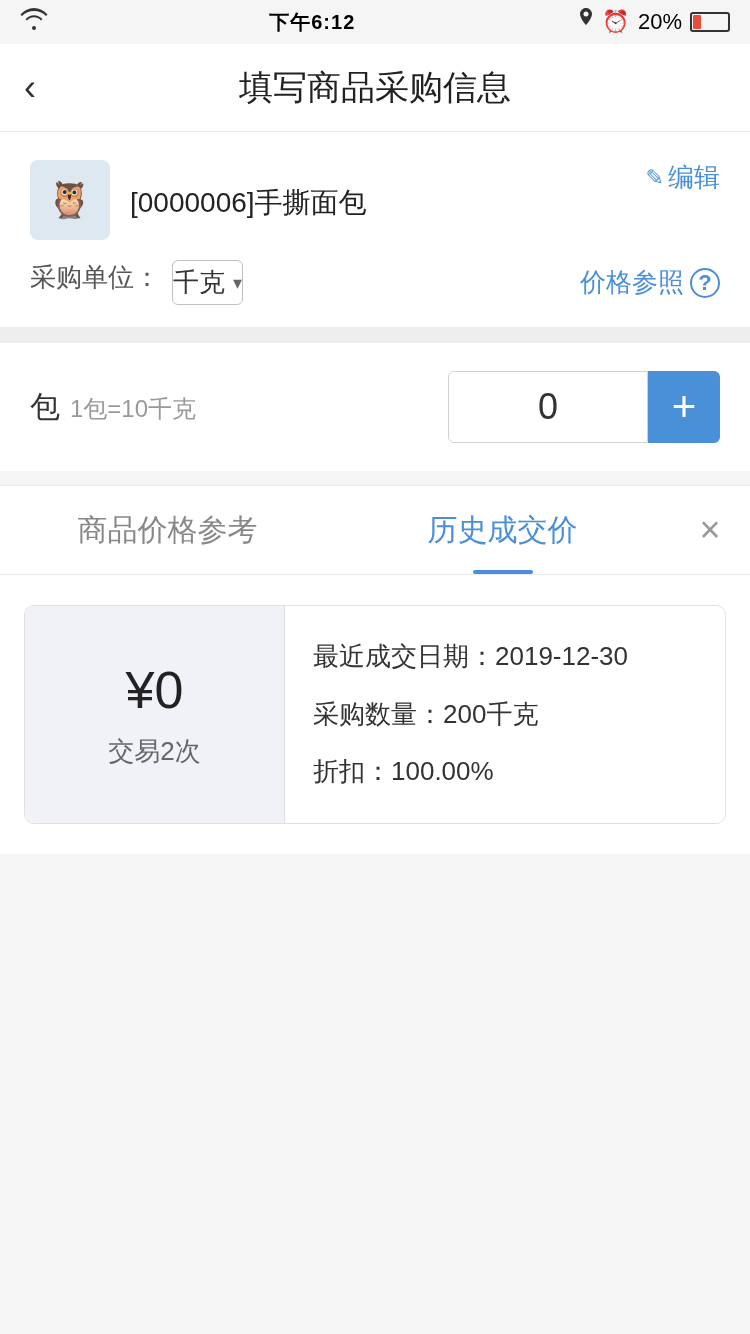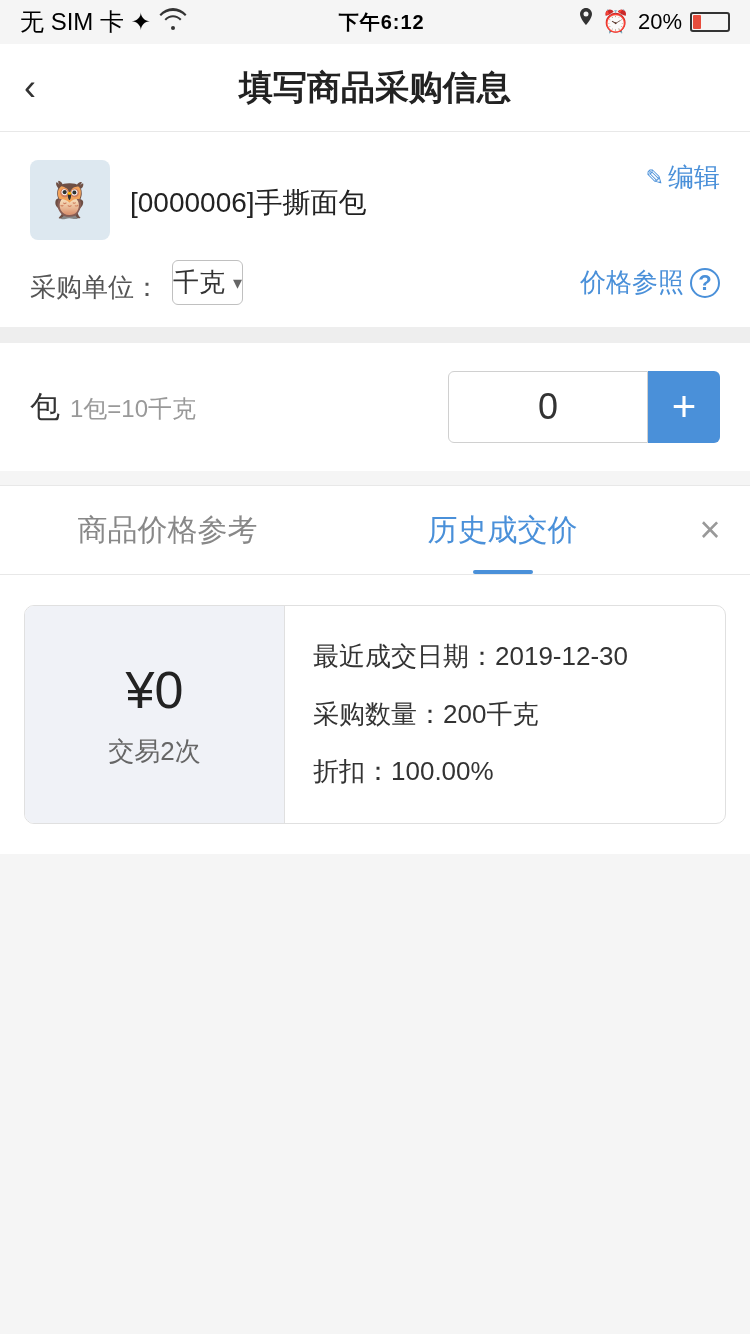--- a/index.html
+++ b/index.html
@@ -75,21 +75,21 @@
     }
     .nav-back {
       position: absolute;
       left: 24px;
       font-size: 36px;
       color: #333;
       cursor: pointer;
     }
     .nav-title {
       font-size: 34px;
-      font-weight: 700;
+      font-weight: 400;
       color: #222;
     }
 
     
     .product-card {
       background: #ffffff;
       margin-top: 0;
       padding: 28px 30px 22px 30px;
     }
     .product-header {
@@ -347,21 +347,20 @@
       background: #f5f5f5;
       flex: 1;
       min-height: 600px;
     }
   </style>
 </head>
 <body>
 
 <div class="status-bar">
   <div class="status-left">
-    <span>无 SIM 卡 ✦</span>
     <span>
       <svg width="28" height="22" viewBox="0 0 28 22">
         <path d="M14 18a2 2 0 1 1 0 4 2 2 0 0 1 0-4z" fill="#333"></path>
         <path d="M7 12.5C9 10.5 11.4 9.3 14 9.3s5 1.2 7 3.2l1.5-1.5C20 8.8 17.1 7.3 14 7.3s-6 1.5-8.5 4.0z" fill="#333"></path>
         <path d="M2 8C5.3 4.8 9.4 3 14 3s8.7 1.8 12 5l1.5-1.5C23.8 2.2 19.2 0 14 0S4.2 2.2.5 6.5z" fill="#333"></path>
       </svg>
     </span>
   </div>
   <div class="status-center">下午6:12</div>
   <div class="status-right">
@@ -394,21 +393,21 @@
       <div class="product-name">
         <span>[0000006]</span><span>手撕面包</span>
       </div>
     </div>
     <div class="edit-link">
       <span class="edit-icon-small">✎</span>
       <span>编辑</span>
     </div>
   </div>
   <div class="product-unit-row">
-    <div style="display:flex;align-items:flex-end;gap:12px;">
+    <div style="display:flex;align-items:flex-start;gap:12px;">
       <span class="unit-label">采购单位：</span>
       <div class="unit-dropdown">
         <span>千克</span>
         <span class="dropdown-arrow">▾</span>
       </div>
     </div>
     <div class="price-ref">
       <span>价格参照</span>
       <span class="price-ref-help">?</span>
     </div>

